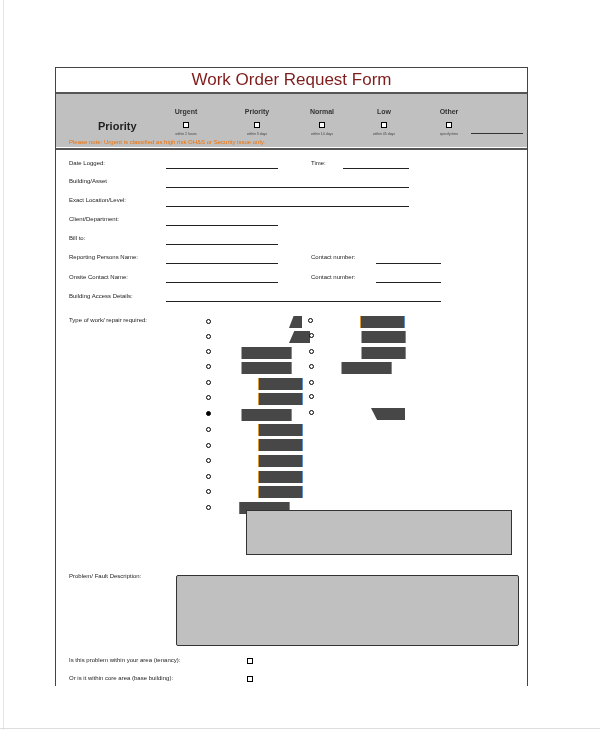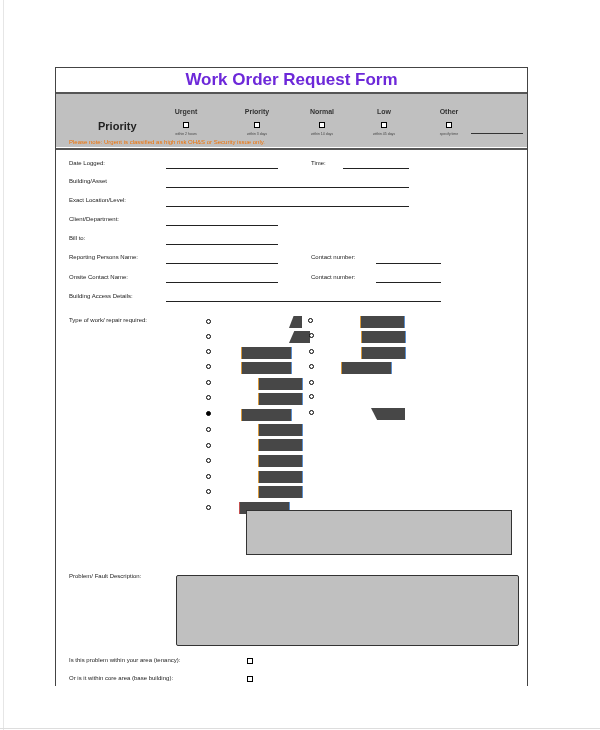--- a/index.html
+++ b/index.html
@@ -1,20 +1,20 @@
 <!DOCTYPE html>
 <html><head>
 <meta charset="utf-8">
 <style>
   html,body{margin:0;padding:0;}
   body{width:600px;height:730px;background:#fff;position:relative;overflow:hidden;font-family:"Liberation Sans",sans-serif;color:#111;}
   .page-edge{position:absolute;left:3px;top:0;width:1px;height:730px;background:#e6e6e6;}
   .page-bottom{position:absolute;left:0;top:728px;width:600px;height:1px;background:#ddd;}
   .form{position:absolute;left:55px;top:67px;width:473px;height:619px;border:1px solid #444;border-bottom:none;box-sizing:border-box;}
-  .title{position:absolute;left:0;top:0;width:100%;height:24px;text-align:center;font-weight:bold;font-size:17px;line-height:24px;color:#6d28d9;}
+  .title{position:absolute;left:0;top:0;width:100%;height:24px;text-align:center;font-weight:normal;font-size:17px;line-height:24px;color:#7f1d1d;}
   .hdr{position:absolute;left:0;top:24px;width:100%;height:55px;background:#c0c0c0;border-top:2px solid #555;box-sizing:border-box;}
   .hdr-bottom{position:absolute;left:0;top:80px;width:100%;height:2px;background:#555;}
   .prio-label{position:absolute;left:42px;top:26px;font-weight:bold;font-size:11px;color:#222;}
   .opt{position:absolute;top:14px;width:60px;text-align:center;}
   .opt .name{font-size:7px;font-weight:bold;color:#333;display:block;height:10px;}
   .opt .box{display:block;margin:4px auto 0;width:4px;height:4px;border:1.5px solid #000;background:#fff;}
   .opt .sub{display:block;font-size:3.5px;color:#444;margin-top:4px;white-space:nowrap;}
   .other-line{position:absolute;left:415px;top:39px;width:52px;height:1px;background:#333;}
   .note{position:absolute;left:13px;top:45px;font-size:6px;color:#f07000;white-space:nowrap;}
   .lbl{position:absolute;font-size:6px;color:#222;white-space:nowrap;}

